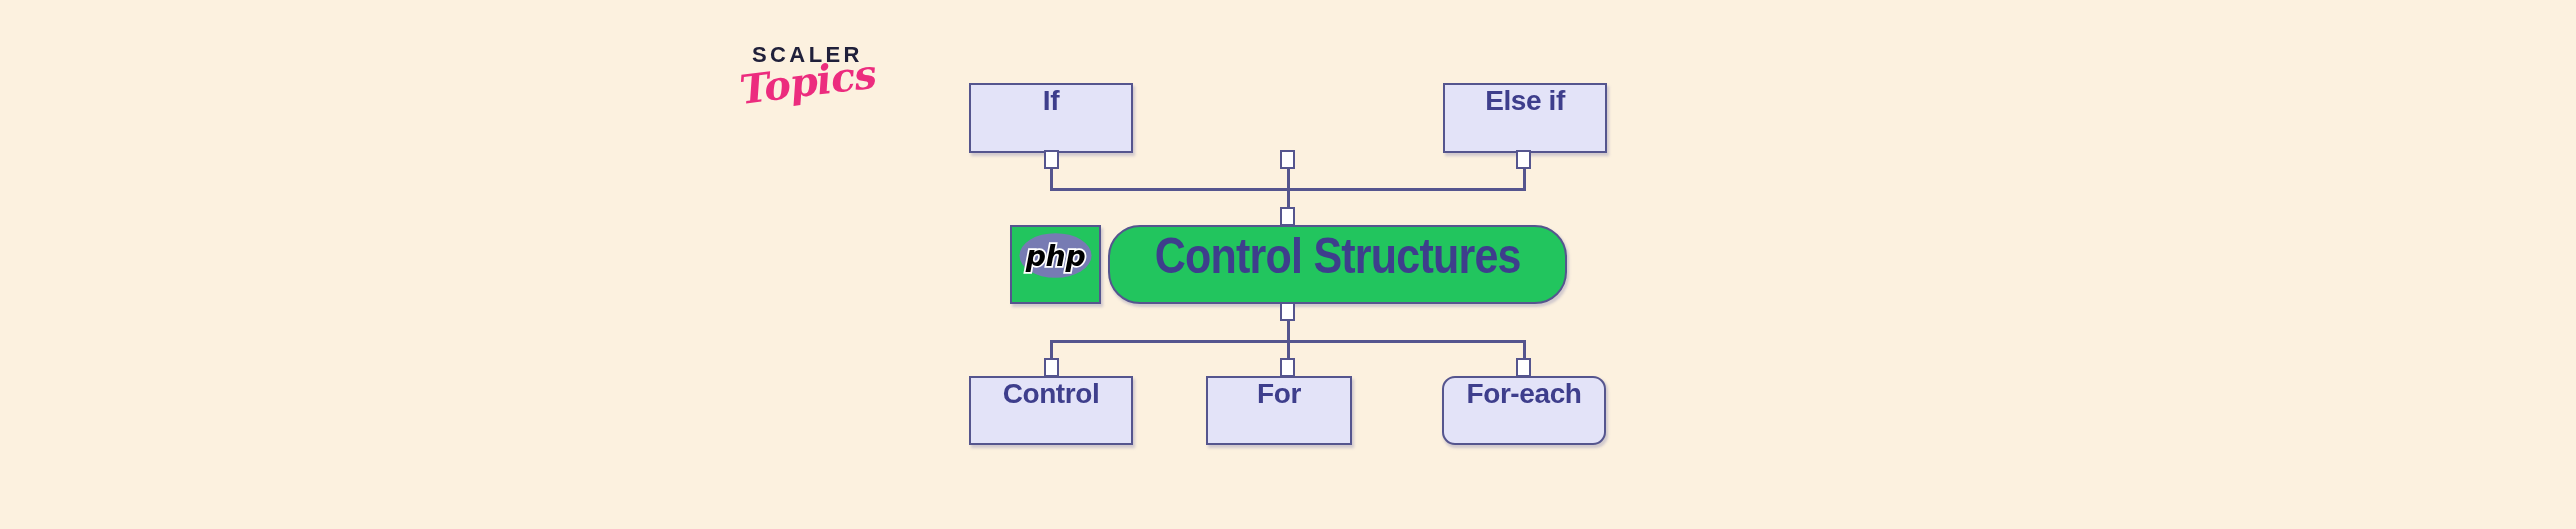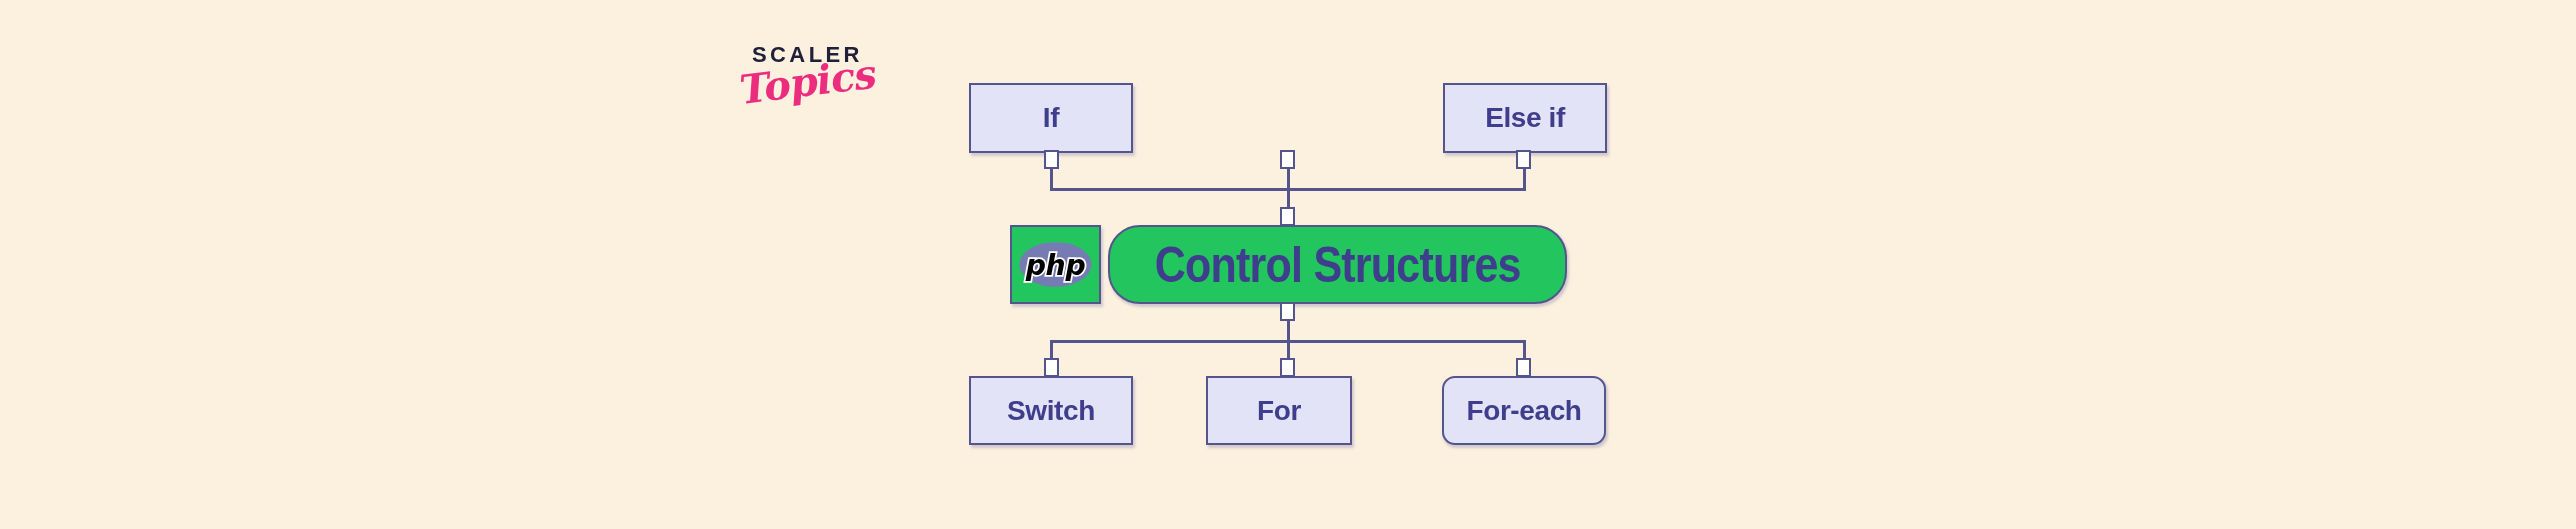--- a/index.html
+++ b/index.html
@@ -36,21 +36,20 @@
     letter-spacing: -0.9px;
   }
 
   
   .node {
     position: absolute;
     box-sizing: border-box;
     background: #E3E3F8;
     border: 2.6px solid #55558E;
     display: flex;
-    align-items: center;
     justify-content: center;
     color: #3E3E8C;
     font-weight: 700;
     font-size: 28px;
     letter-spacing: -0.4px;
     z-index: 2;
     box-shadow: 1.7px 2.6px 2.6px rgba(110,110,165,0.30);
   }
   .node.white { background: #22c55e; }
 
@@ -102,21 +101,21 @@
     <svg width="79" height="57" viewBox="0 0 92 66" style="font-size:33px">
       <ellipse cx="46" cy="33" rx="42" ry="26" fill="#777BB3"></ellipse>
       <text x="46" y="45" text-anchor="middle" font-family="DejaVu Sans, sans-serif" font-size="33" font-weight="bold" font-style="italic" fill="#000000" stroke="#FFFFFF" stroke-width="4" paint-order="stroke">php</text>
     </svg>
   </div>
   <div class="node white" style="left:1108px; top:225px; width:459px; height:79px;border-radius:32px;">
     <span class="node-control-title">Control Structures</span>
   </div>
 
   <div class="node" style="left:969px; top:376px; width:164px; height:69px;">
-    <span>Switch</span>
+    <span>Control</span>
   </div>
   <div class="node" style="left:1206px; top:376px; width:146px; height:69px;">
     <span>For</span>
   </div>
   <div class="node" style="left:1442px; top:376px; width:164px; height:69px;border-radius:13px;">
     <span>For-each</span>
   </div>
 
   <div class="line" style="left:1050px; top:167px; width:2.6px; height:23px;"></div>
   <div class="line" style="left:1287px; top:167px; width:2.6px; height:43px;"></div>

